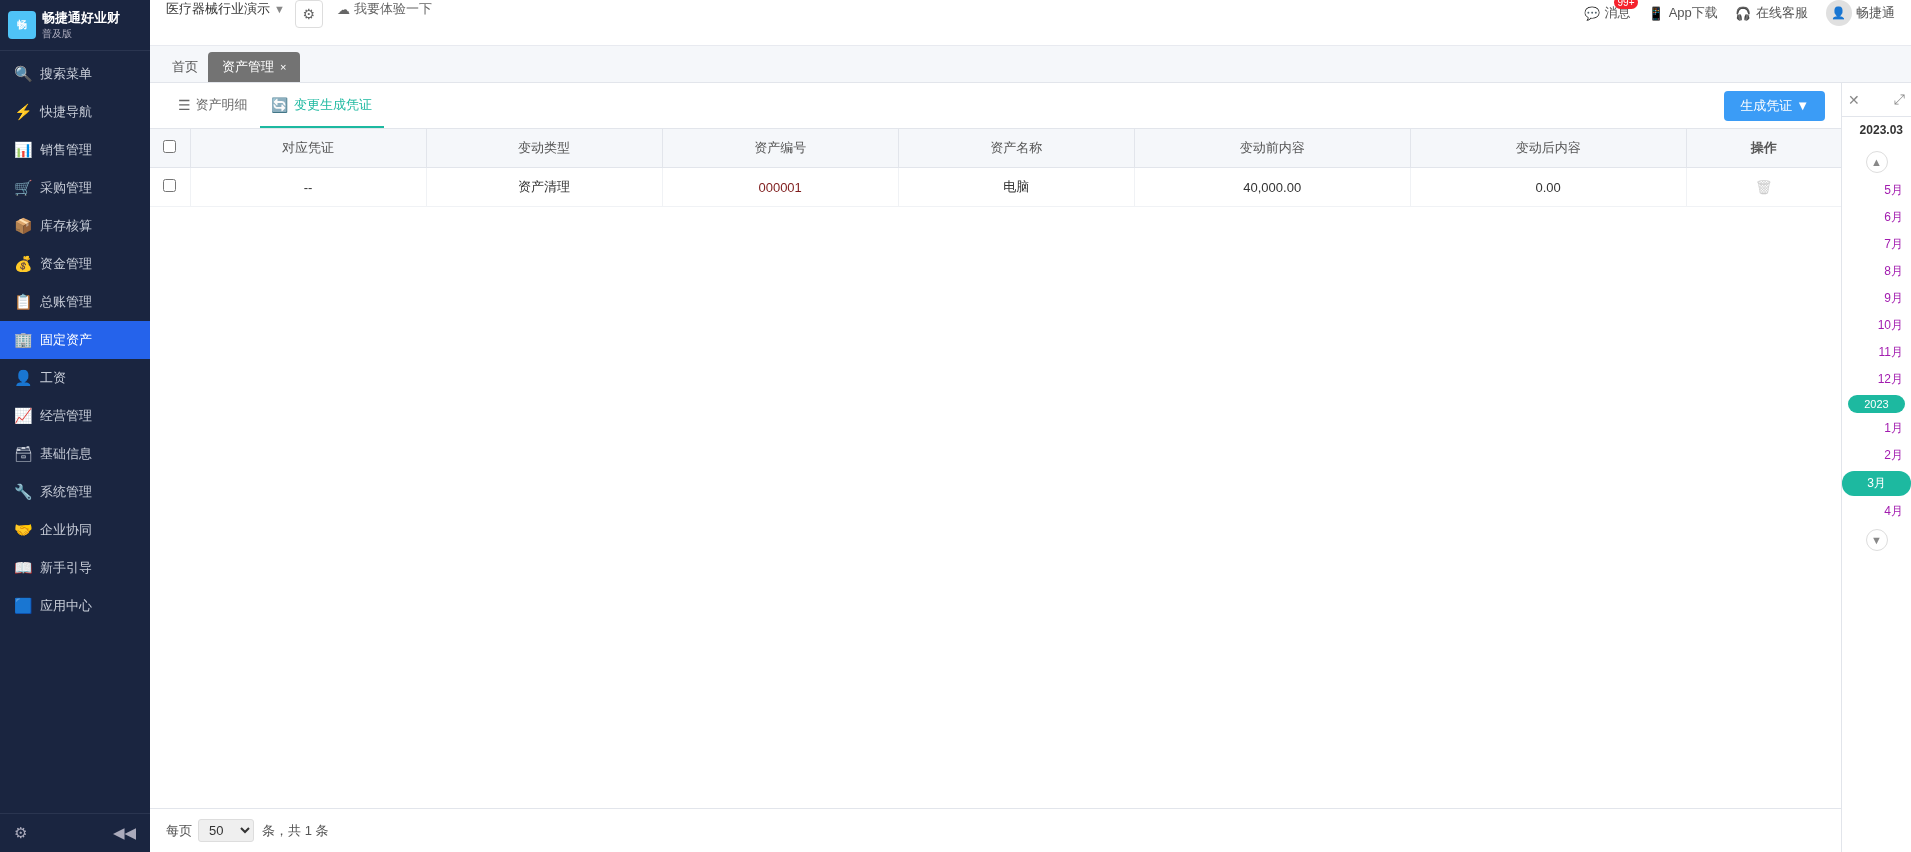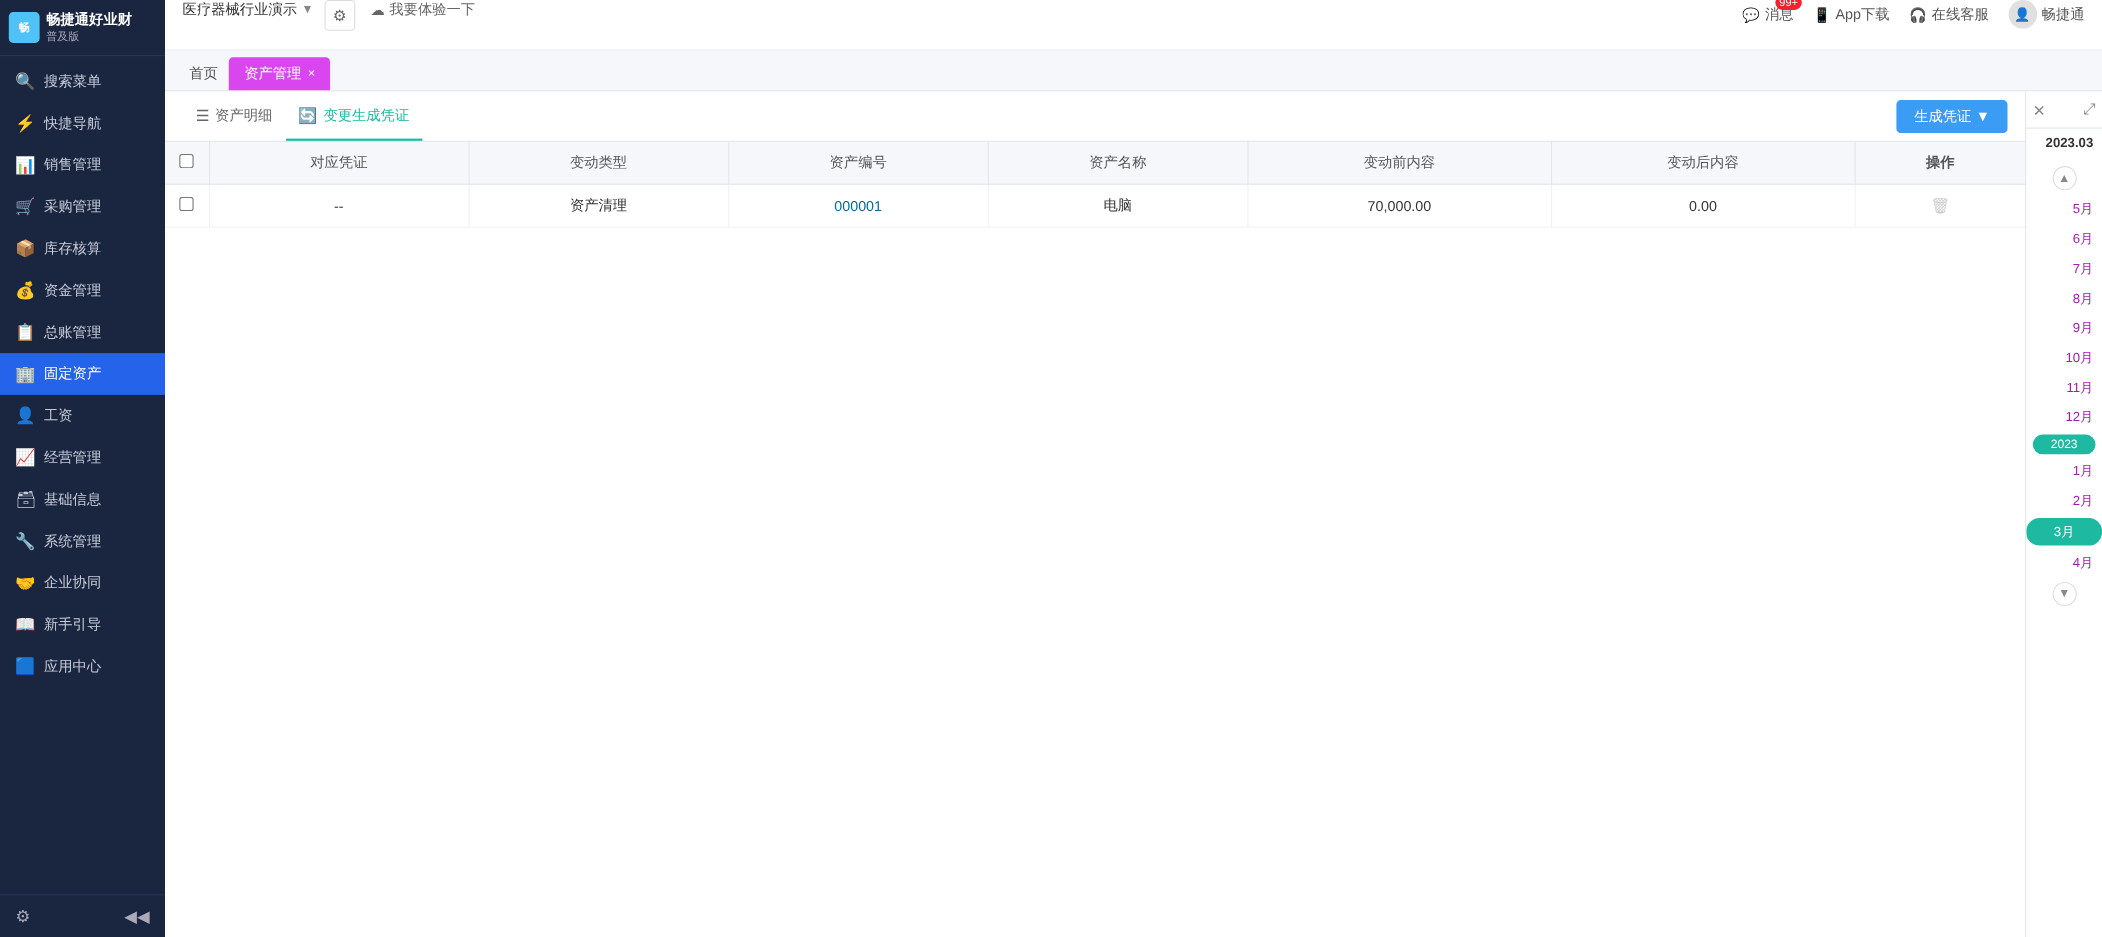--- a/index.html
+++ b/index.html
@@ -143,21 +143,21 @@
     }
     .tab-item {
       padding: 6px 14px;
       border-radius: 4px 4px 0 0;
       font-size: 13px;
       cursor: pointer;
       color: #555;
       background: transparent;
     }
     .tab-item.active {
-      background: #d946ef;
+      background: #737373;
       color: #fff;
       display: flex; align-items: center; gap: 6px;
     }
     .tab-item .tab-close { font-size: 11px; cursor: pointer; }
     .tab-home { color: #555; font-size: 13px; padding: 6px 10px; cursor: pointer; }
 
     
     .content-area {
       flex: 1;
       display: flex;
@@ -490,32 +490,46 @@
               <th>操作</th>
             </tr>
           </thead>
           <tbody id="table-body">
           <tr>
       <td class="checkbox-cell">
         <input type="checkbox" style="">
       </td>
       <td>--</td>
       <td>资产清理</td>
-      <td style="color:#0369a1;">000001</td>
+      <td style="color:#7f1d1d;">000001</td>
       <td>电脑</td>
-      <td>70,000.00</td>
+      <td>40,000.00</td>
       <td>0.00</td>
       <td>
         <span class="delete-icon">🗑</span>
       </td>
     </tr>
             </tbody>
         </table>
       </div>
 
+      <div class="pagination-bar">
+        <span class="per-page-label">每页</span>
+        <select class="per-page-select">
+          <option value="50" selected="">50</option>
+          <option value="10">10</option>
+          <option value="20">20</option>
+          <option value="100">100</option>
+        </select>
+        <span class="total-label">
+          <span>条，共</span>
+          <span>1</span>
+          <span>条</span>
+        </span>
+      </div>
     </div>
 
     <div class="timeline-panel">
       <div class="timeline-header">
         <span class="close-btn">✕</span>
         <span class="expand-btn">⤢</span>
       </div>
       <div style="text-align:right; padding: 6px 8px; font-size:12px; color:#333; font-weight:bold;">2023.03</div>
       <div class="timeline-content">
         <div class="timeline-nav">

